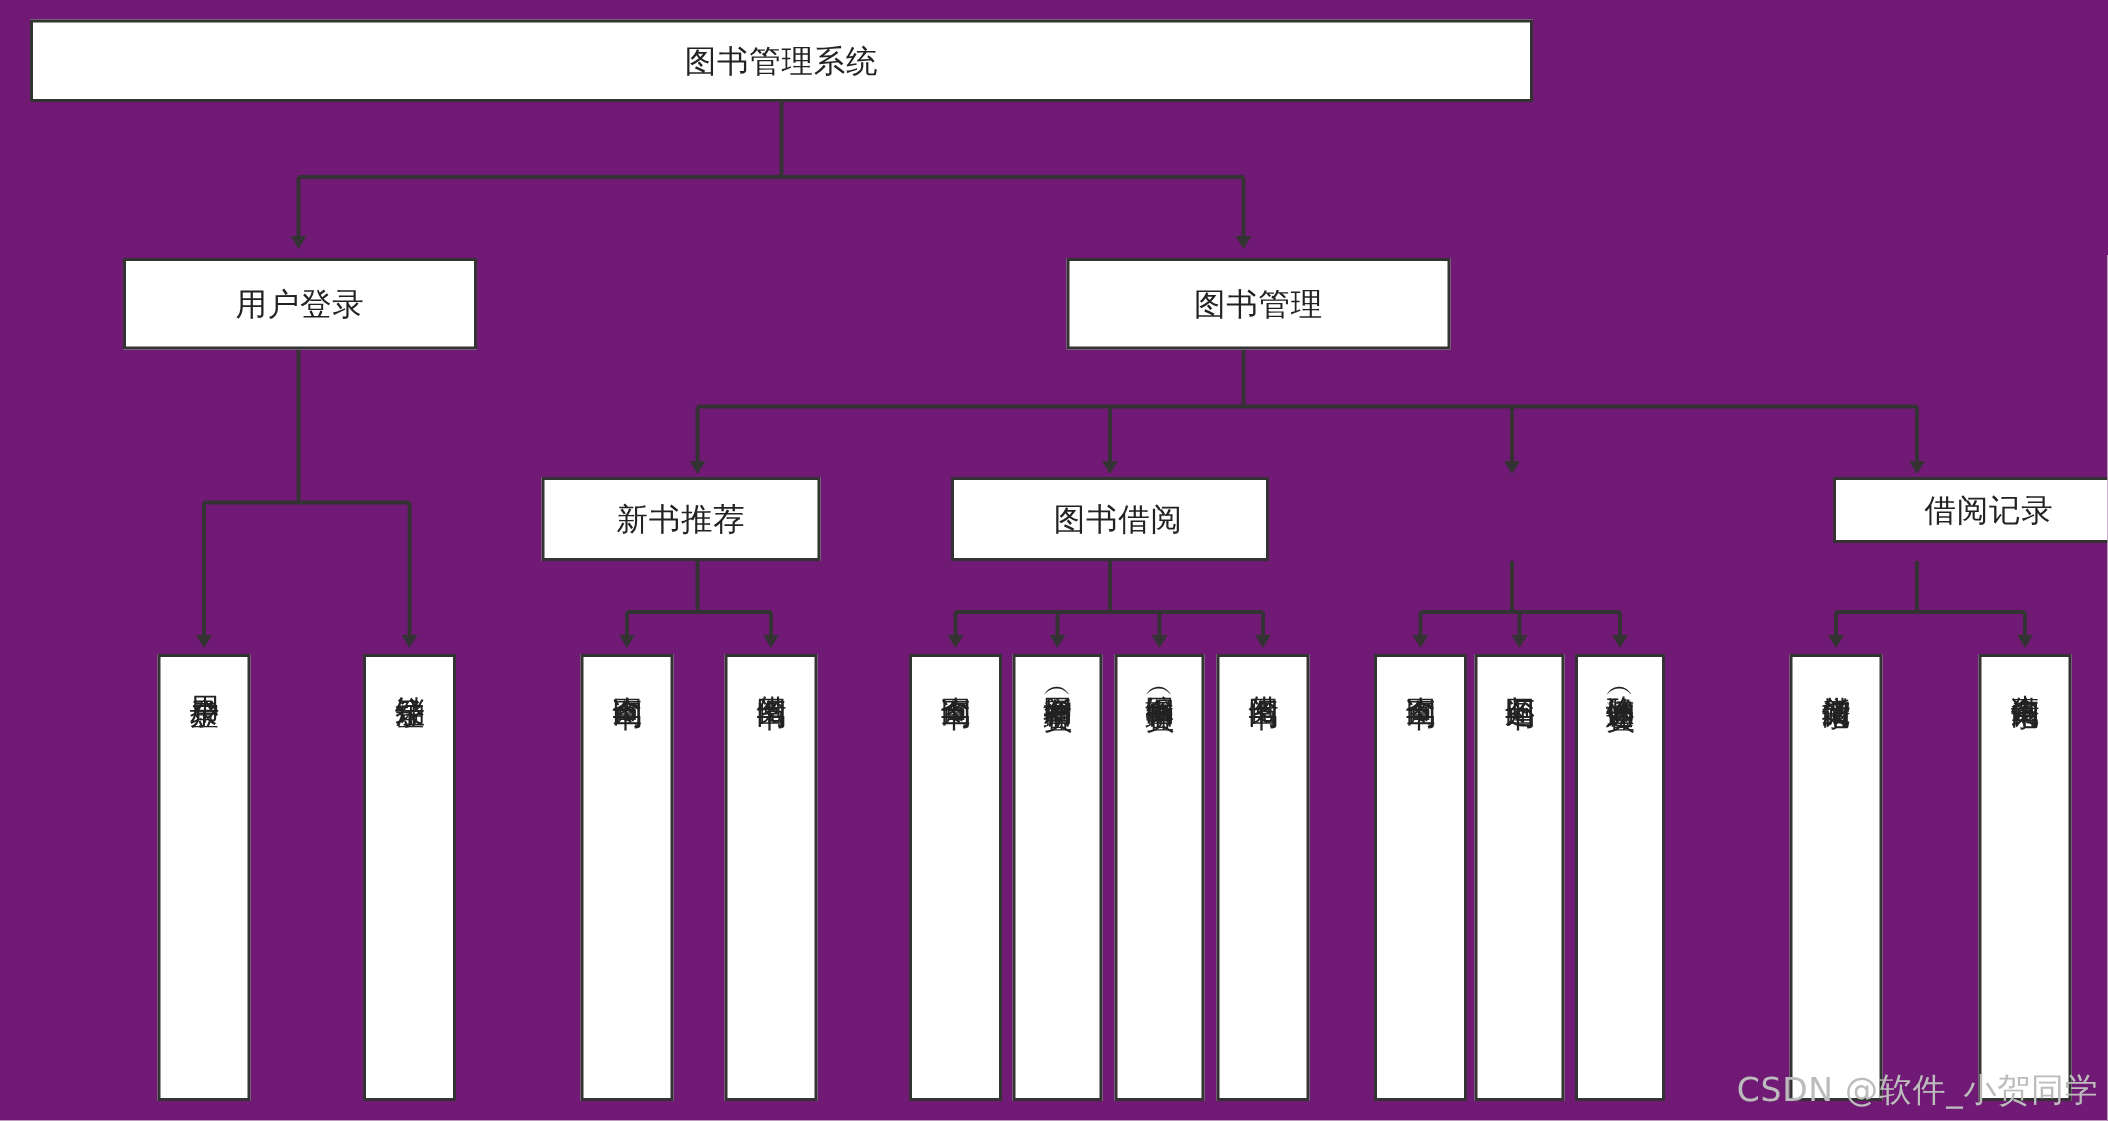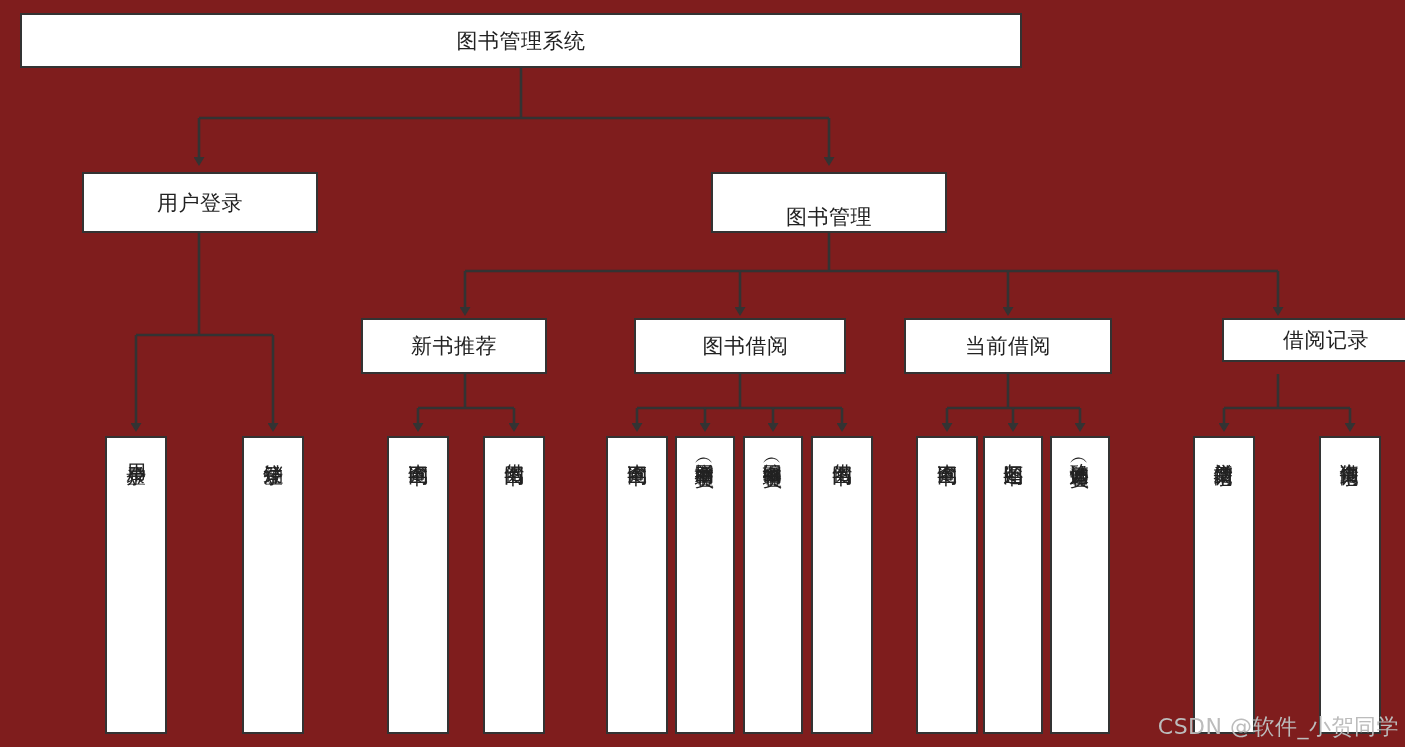--- a/index.html
+++ b/index.html
@@ -8,21 +8,21 @@
     padding: 0;
     background: #ffffff;
   }
   body {
     font-family: "DejaVu Sans", "Liberation Sans", sans-serif;
   }
   #diagram-root {
     position: relative;
     width: 1405px;
     height: 747px;
-    background: #7f1d1d;
+    background: #701a75;
     overflow: hidden;
   }
   #edge-layer {
     position: absolute;
     left: 0;
     top: 0;
     width: 1405px;
     height: 747px;
     pointer-events: none;
   }
@@ -129,33 +129,30 @@
     </g>
   </svg>
 
   <div class="node node-h" style="left:20px; top:13px; width:1002px; height:55px;">
     <span>图书管理系统</span>
   </div>
 
   <div class="node node-h" style="left:82px; top:172px; width:236px; height:61px;">
     <span>用户登录</span>
   </div>
-  <div class="node node-h" style="left:711px; top:172px; width:236px; height:61px;align-items:flex-end;">
+  <div class="node node-h" style="left:711px; top:172px; width:256px; height:61px;">
     <span>图书管理</span>
   </div>
 
   <div class="node node-h" style="left:361px; top:318px; width:186px; height:56px;">
     <span>新书推荐</span>
   </div>
   <div class="node node-h" style="left:634px; top:318px; width:212px; height:56px;padding-left:11px;">
     <span>图书借阅</span>
   </div>
-  <div class="node node-h" style="left:904px; top:318px; width:208px; height:56px;">
-    <span>当前借阅</span>
-  </div>
   <div class="node node-h" style="left:1222px; top:318px; width:208px; height:44px;">
     <span>借阅记录</span>
   </div>
 
   <div class="node node-v" style="left:105px; top:436px; width:62px; height:298px;">
     <span class="vtext">用户登录</span>
   </div>
   <div class="node node-v" style="left:242px; top:436px; width:62px; height:298px;">
     <span class="vtext">注销登录</span>
   </div>

